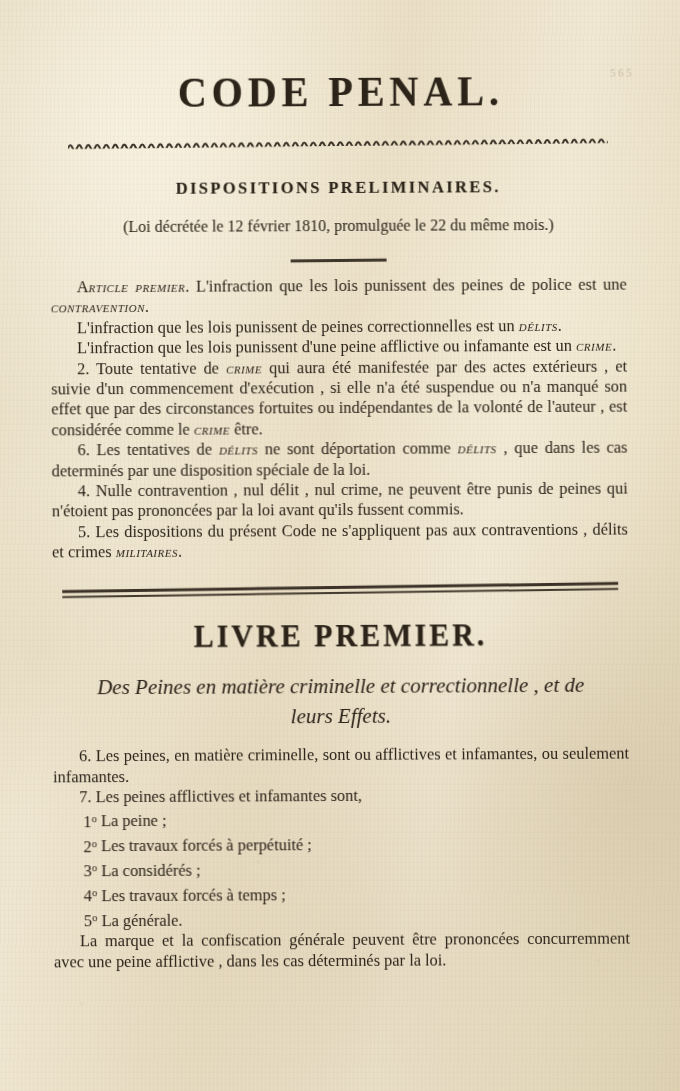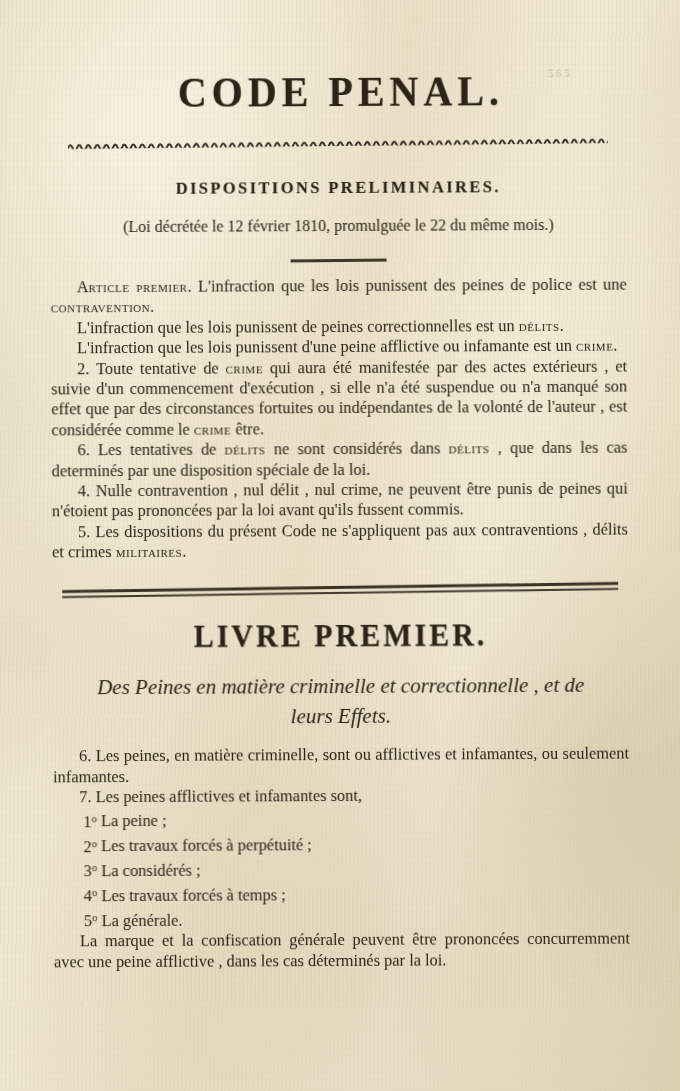--- a/index.html
+++ b/index.html
@@ -51,20 +51,21 @@
     height: 62px;
     pointer-events: none;
     opacity: 0.20;
     color: #7d6b4c;
     font-size: 12px;
     letter-spacing: 2px;
     font-weight: bold;
     line-height: 15px;
     transform: rotate(-0.5deg);
     filter: blur(0.7px);
+    text-align: right;
   }
 
   #inner {
     position: relative;
     z-index: 3;
     padding: 0 52px;
   }
 
   
   .main-title {
@@ -146,20 +147,21 @@
     font-size: 16.4px;
     line-height: 20.4px;
     text-align: justify;
     text-indent: 26px;
     hyphens: manual;
   }
 
   .sc {
     font-variant: small-caps;
     letter-spacing: 0.5px;
+    font-style: italic;
   }
 
   
   ul.enum {
     list-style: none;
     margin: 0;
     padding: 0;
   }
   ul.enum li {
     font-size: 16.4px;
@@ -210,21 +212,21 @@
     <div class="body-block">
 
       <p class="art"><span>A</span><span class="sc">rticle premier</span><span>. L'infraction que les lois punissent des peines de police est une </span><span class="sc">contravention</span><span>.</span></p>
 
       <p class="art"><span>L'infraction que les lois punissent de peines correctionnelles est un </span><span class="sc">délits</span><span>.</span></p>
 
       <p class="art"><span>L'infraction que les lois punissent d'une peine afflictive ou infamante est un </span><span class="sc">crime</span><span>.</span></p>
 
       <p class="art"><span>2. Toute tentative de </span><span class="sc">crime</span><span> qui aura été manifestée par des actes extérieurs , et suivie d'un commencement d'exécution , si elle n'a été suspendue ou n'a manqué son effet que par des circonstances fortuites ou indépendantes de la volonté de l'auteur , est considérée comme le </span><span class="sc">crime</span><span> être.</span></p>
 
-      <p class="art"><span>6. Les tentatives de </span><span class="sc">délits</span><span> ne sont considérés dans </span><span class="sc">délits</span><span> , que dans les cas determinés par une disposition spéciale de la loi.</span></p>
+      <p class="art"><span>6. Les tentatives de </span><span class="sc">délits</span><span> ne sont déportation comme </span><span class="sc">délits</span><span> , que dans les cas determinés par une disposition spéciale de la loi.</span></p>
 
       <p class="art">4. Nulle contravention , nul délit , nul crime, ne peuvent être punis de peines qui n'étoient pas prononcées par la loi avant qu'ils fussent commis.</p>
 
       <p class="art"><span>5. Les dispositions du présent Code ne s'appliquent pas aux contraventions , délits et crimes </span><span class="sc">militaires</span><span>.</span></p>
 
     </div>
 
     <div class="double-rule">
       <div class="r1"></div>
       <div class="r2"></div>

